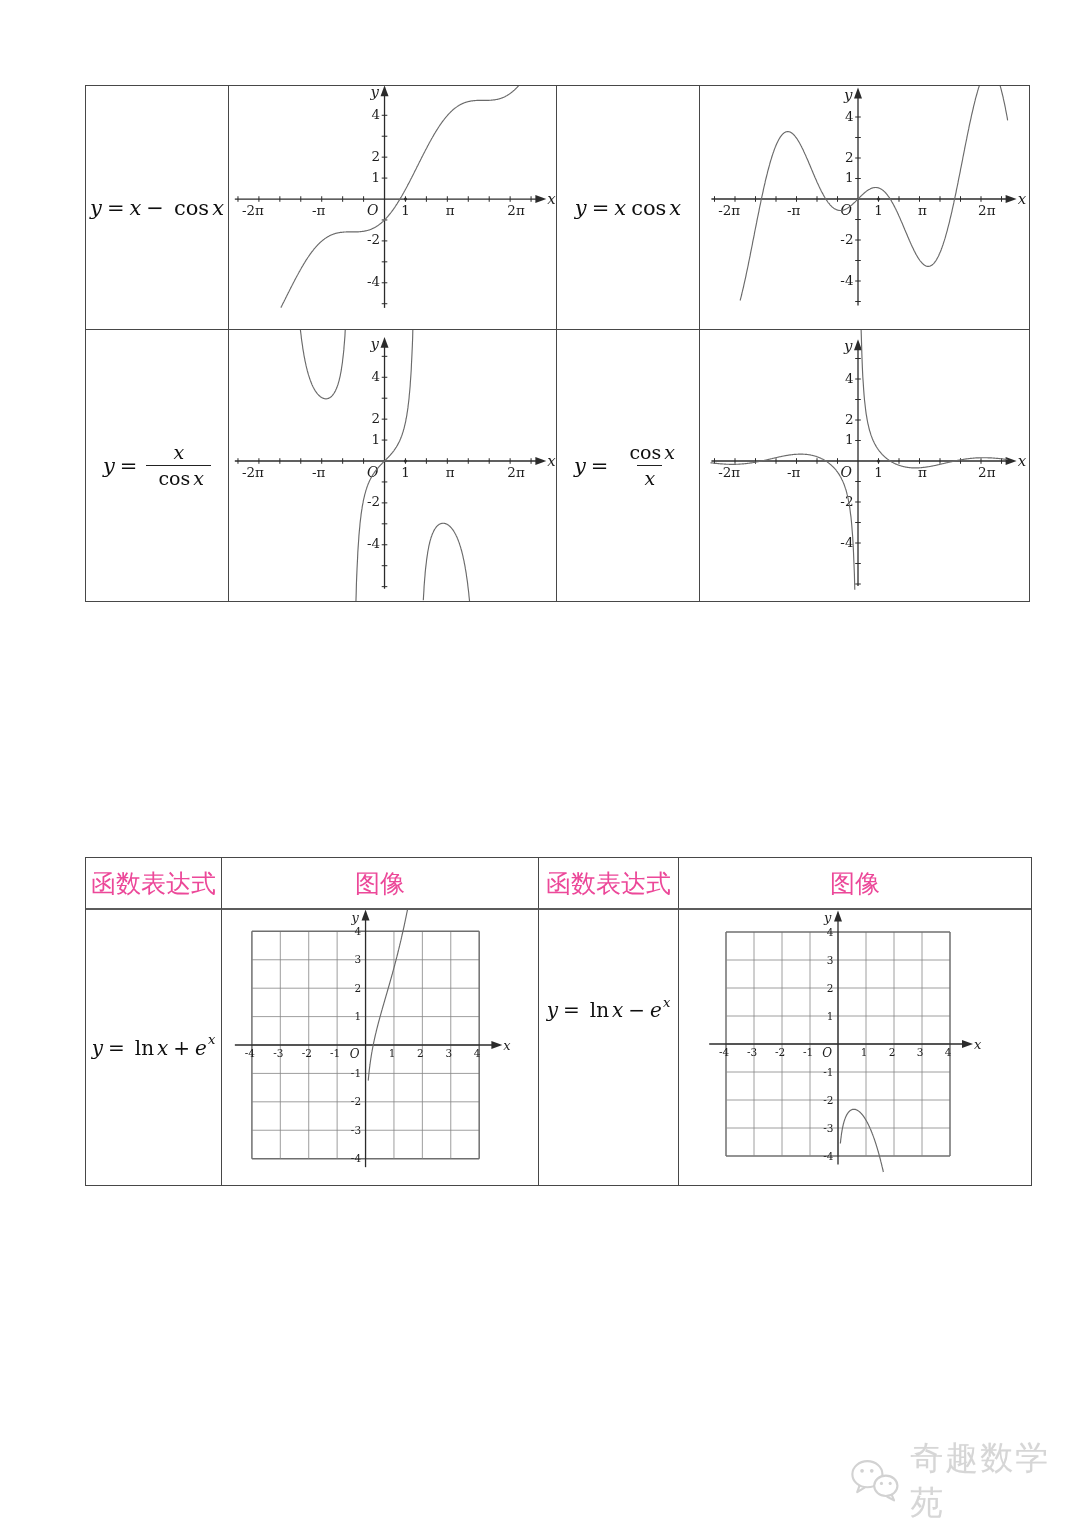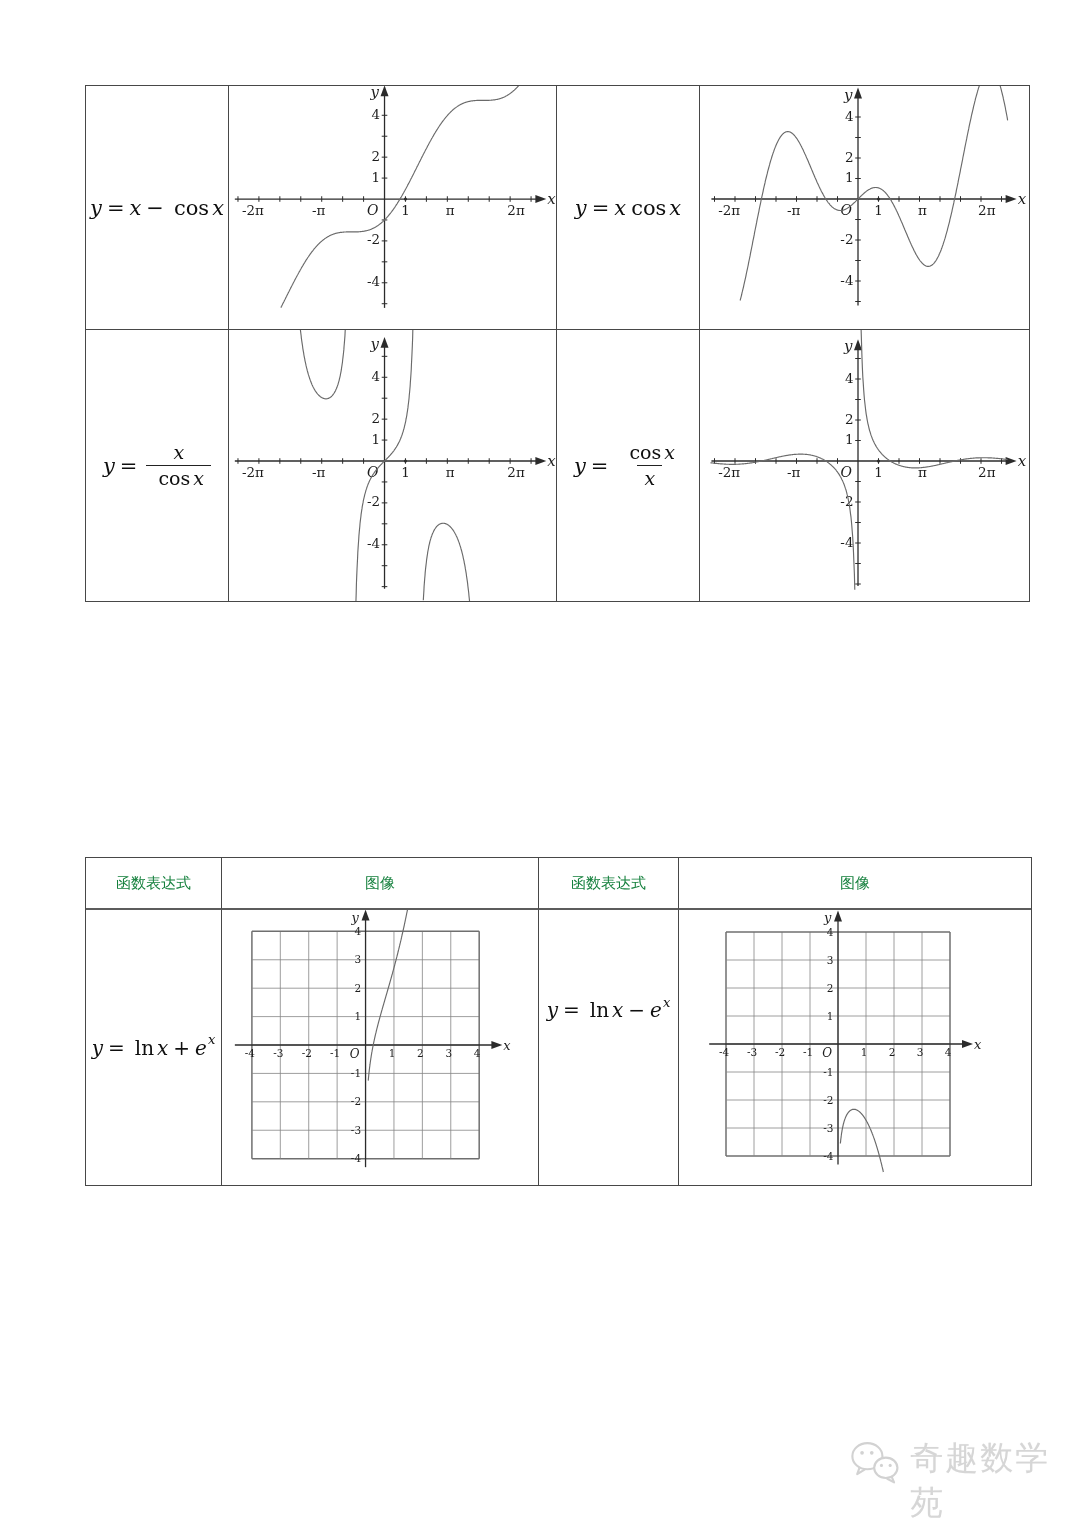--- a/index.html
+++ b/index.html
@@ -4,37 +4,37 @@
 <style>
   html,body{margin:0;padding:0;background:#ffffff;}
   #page{position:relative;width:1080px;height:1527px;background:#ffffff;overflow:hidden;
         font-family:"DejaVu Serif", "Liberation Serif", serif;}
   .tbl{position:absolute;display:grid;border:1.6px solid #474747;background:#fff;box-sizing:border-box;}
   .cell{position:relative;border-right:1.3px solid #474747;border-bottom:1.3px solid #474747;
         box-sizing:border-box;overflow:hidden;display:flex;align-items:center;justify-content:center;}
   .cell.lastcol{border-right:none;}
   .cell.lastrow{border-bottom:none;}
   .hcell{border-bottom:2.6px solid #5c5c5c;font-family:Liberation Serif, serif;
-         font-size:15px;color:#15803d;}
+         font-size:25px;color:#ec4899;}
   .gcell{align-items:flex-start;justify-content:flex-start;}
   .gcell svg{display:block;}
   svg text{font-family:"DejaVu Serif","Liberation Serif",serif;}
   .formula{font-size:21px;color:#0f0f0f;display:inline-flex;align-items:center;white-space:pre;}
   .formula .it{font-style:italic;}
   .formula .rm{font-style:normal;margin:0 3px 0 5px;}
   .formula .op{font-style:normal;margin:0 5px;}
   .formula .sup{font-style:italic;font-size:13px;position:relative;top:-8px;margin-left:1px;}
   .formula .frac{display:inline-flex;flex-direction:column;align-items:center;line-height:1.2;
                  font-size:19px;margin-left:4px;}
   .formula .frac .num{padding:0 7px 1px 7px;}
   .formula .frac .den{border-top:1.4px solid #222;padding:1px 7px 0 7px;}
   .smallformula{font-size:20px;}
   .cell.toppad{align-items:flex-start;}
   .cell.toppad .formula{margin-top:88px;}
-  .watermark{position:absolute;left:848px;top:1436px;display:flex;gap:8px;}
+  .watermark{position:absolute;left:848px;top:1436px;display:flex;align-items:center;gap:8px;}
   .wm-text{font-family:"DejaVu Sans","Liberation Sans",sans-serif;font-size:33px;letter-spacing:2px;
            color:#d6d6d6;text-shadow:1px 1px 0 #ffffff, 0 0 1px #ececec;}
 </style>
 </head>
 <body>
 
 <div id="page">
 
   <div class="tbl" style="left:85px;top:85px;grid-template-columns:143px 328px 143px 329px;grid-template-rows:244px 271px;">
     <div class="cell">

